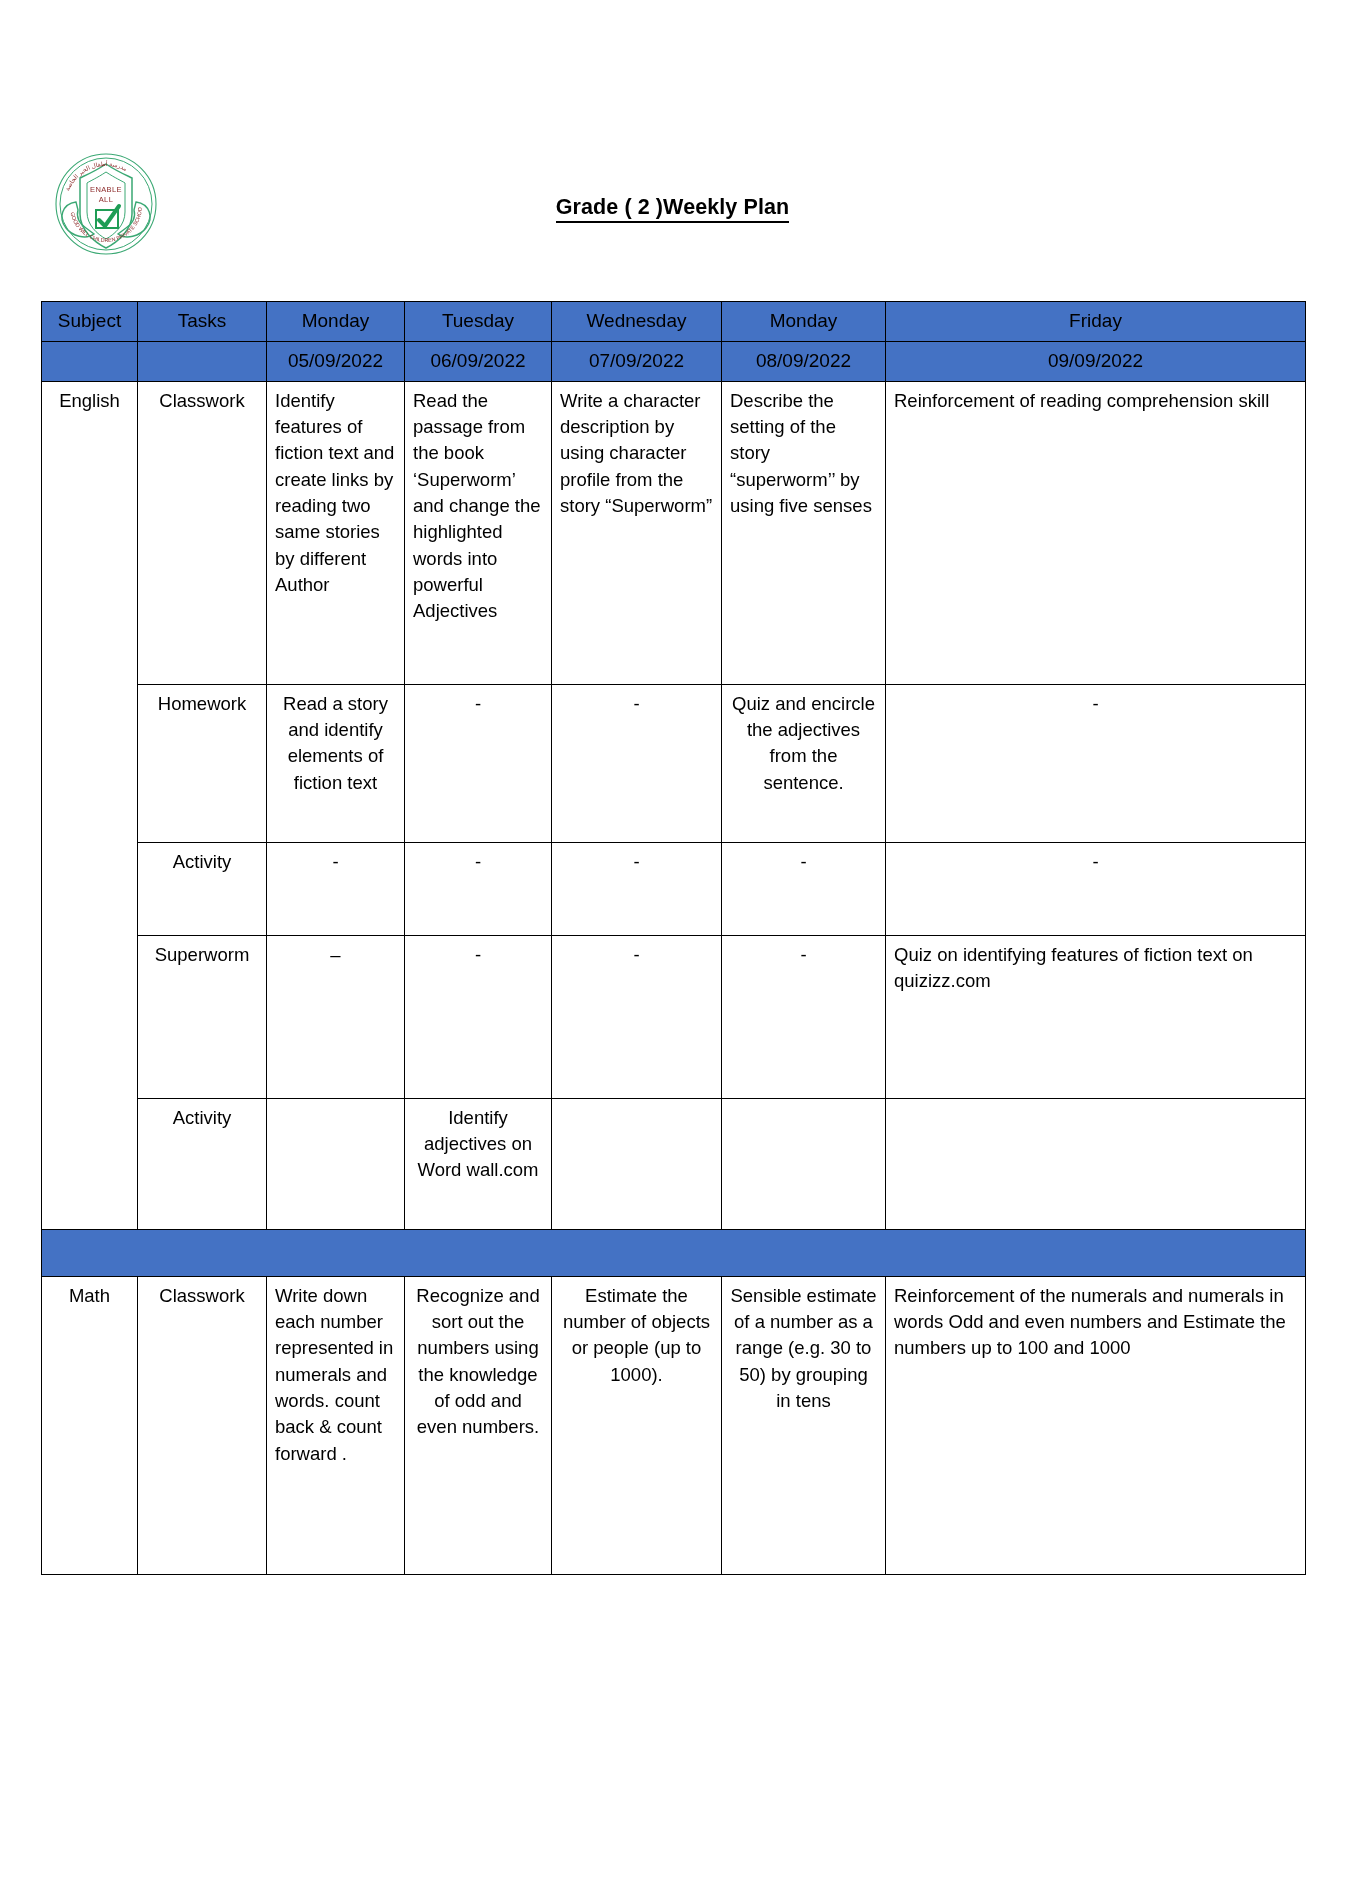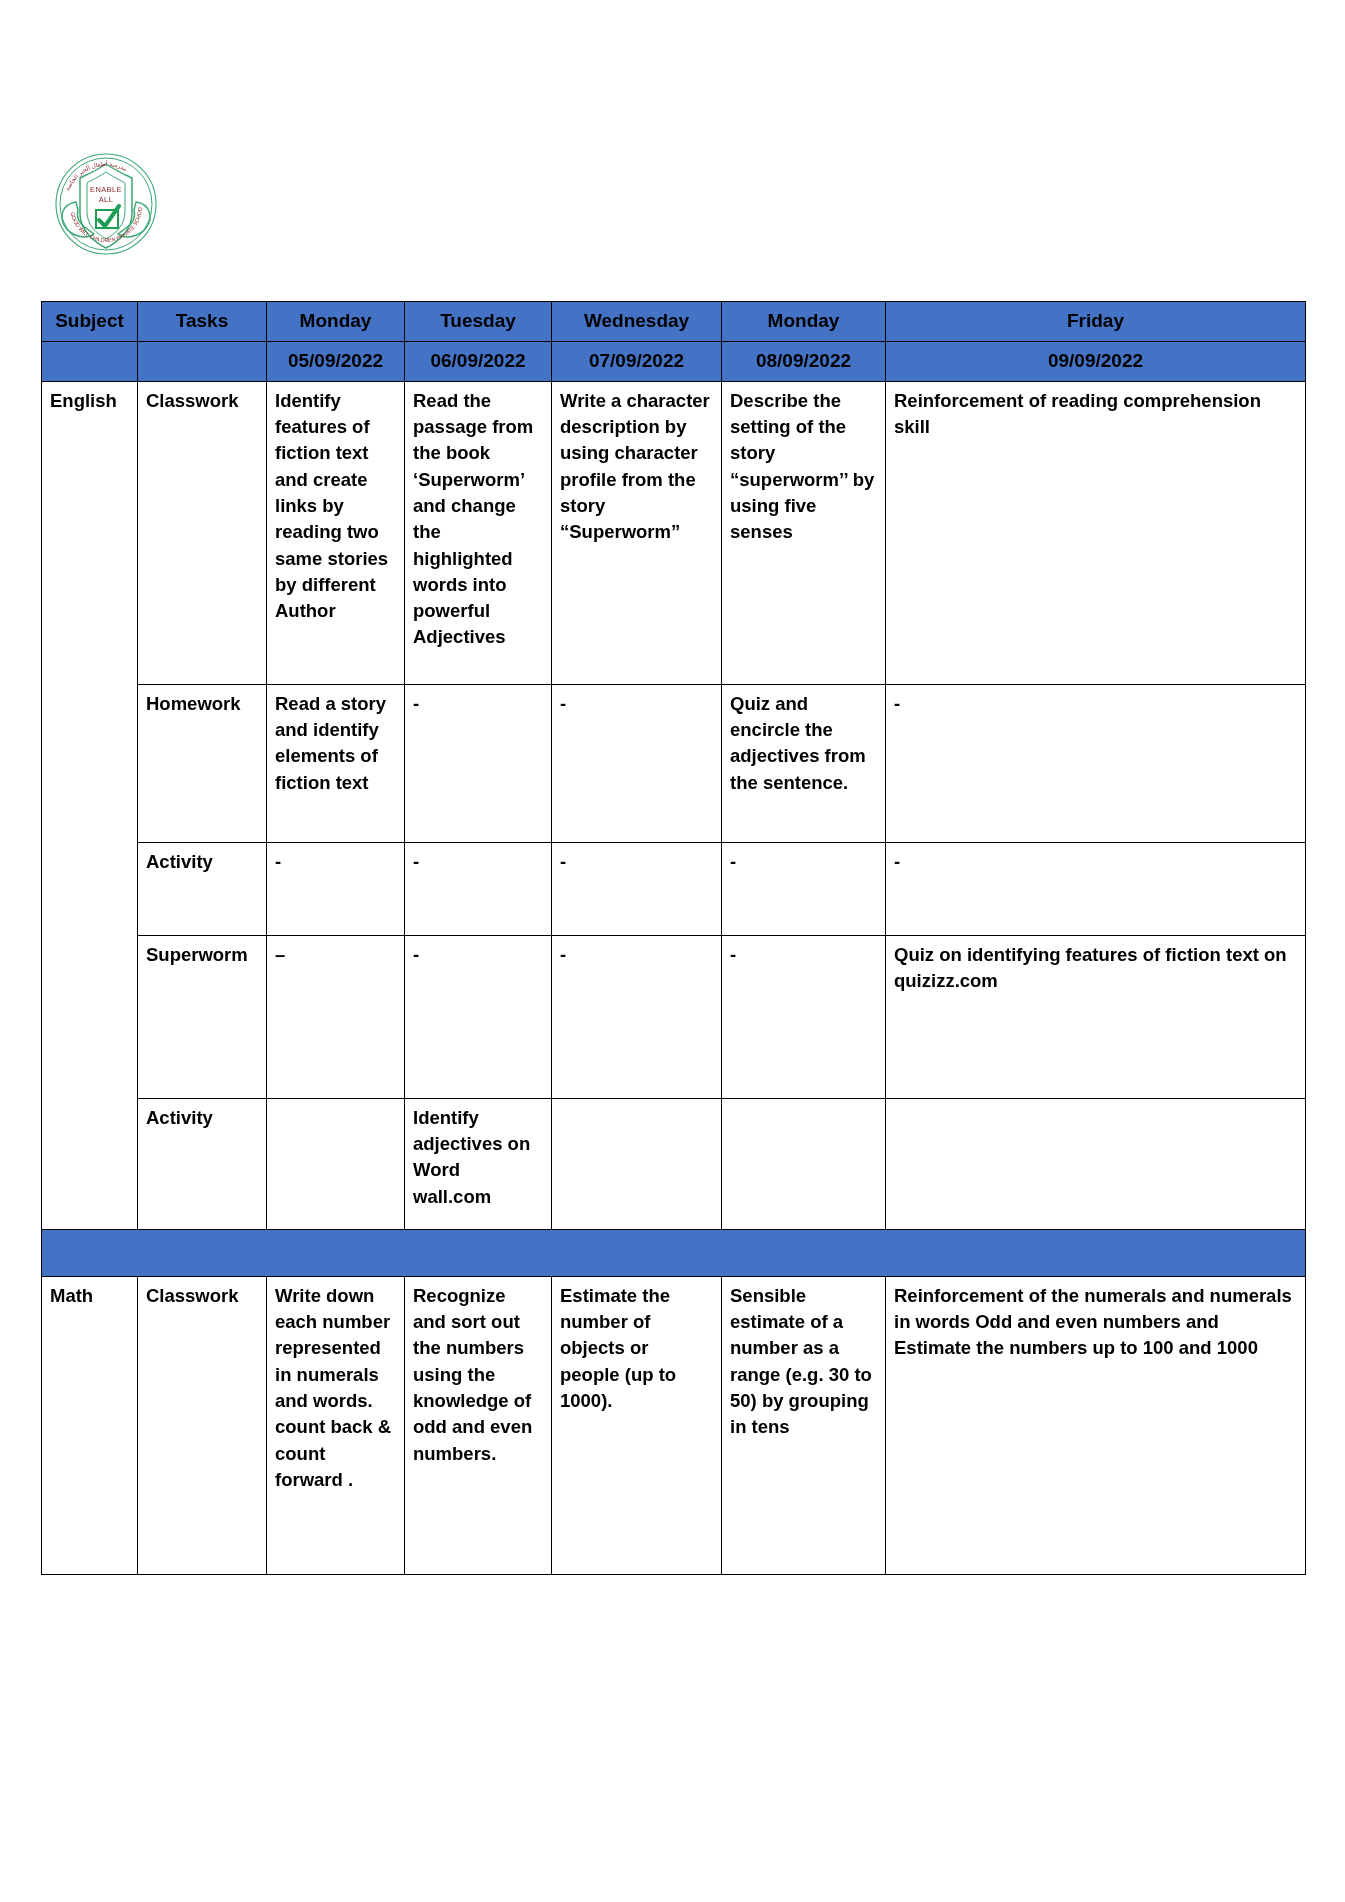--- a/index.html
+++ b/index.html
@@ -62,21 +62,21 @@
     top: 301px;
     border-collapse: collapse;
     table-layout: fixed;
     width: 1264px;
     font-size: 18.5px;
   }
   .plan-table td, .plan-table th {
     border: 1.2px solid #000000;
     padding: 6px 8px;
     vertical-align: top;
-    font-weight: bold;
+    font-weight: normal;
     line-height: 1.42;
     word-wrap: break-word;
   }
 
   
   col.c-subject { width: 96px; }
   col.c-tasks   { width: 129px; }
   col.c-mon     { width: 138px; }
   col.c-tue     { width: 147px; }
   col.c-wed     { width: 170px; }
@@ -90,21 +90,21 @@
     font-size: 19px;
     height: 26px;
     padding-top: 4px;
     padding-bottom: 4px;
   }
   .hdr-blank {
     background: #4472C4;
     border-top: none;
   }
 
-  .cell-center { text-align: left; }
+  .cell-center { text-align: center; }
   .cell-left   { text-align: left; }
   .mid         { vertical-align: middle; }
   .bold        { font-weight: bold; }
 
   .sep-row td {
     background: #4472C4;
     height: 46px;
     padding: 0;
   }
 
@@ -147,20 +147,21 @@
         <path id="arcBot" d="M18 58 A36 36 0 0 0 90 58" fill="none"></path>
         <text font-family="Liberation Sans, sans-serif" font-size="6" fill="#8c2a2a">
           <textPath href="#arcTop" startOffset="12%">مدرسة أطفال الخير الخاصة</textPath>
         </text>
         <text font-family="Liberation Sans, sans-serif" font-size="5.4" fill="#8c2a2a">
           <textPath href="#arcBot" startOffset="6%">GOOD WILL CHILDREN PRIVATE SCHOOL</textPath>
         </text>
       </svg>
     </div>
 
+    <div class="page-title"><span>Grade ( 2 )Weekly Plan</span></div>
   </div>
 
   <table class="plan-table">
     <colgroup>
       <col class="c-subject">
         <col class="c-tasks">
         <col class="c-mon">
       <col class="c-tue">
         <col class="c-wed">
         <col class="c-thu">

